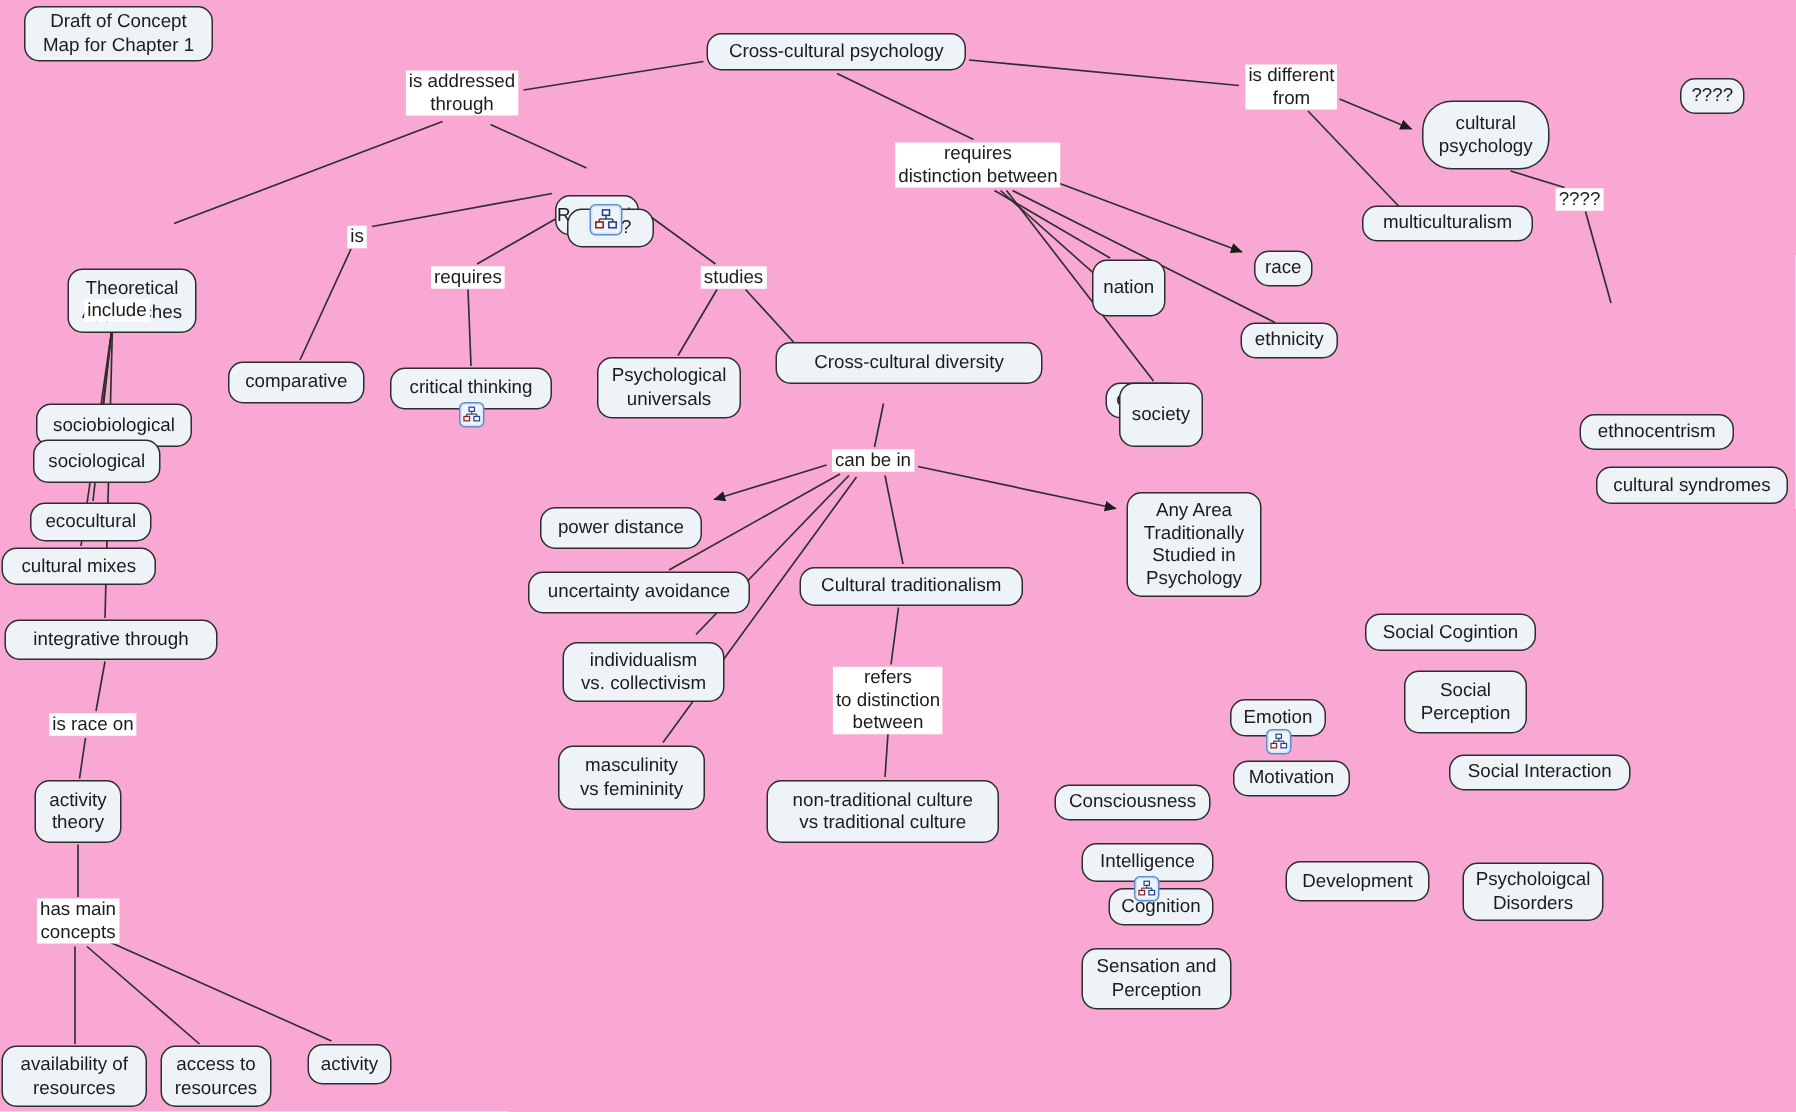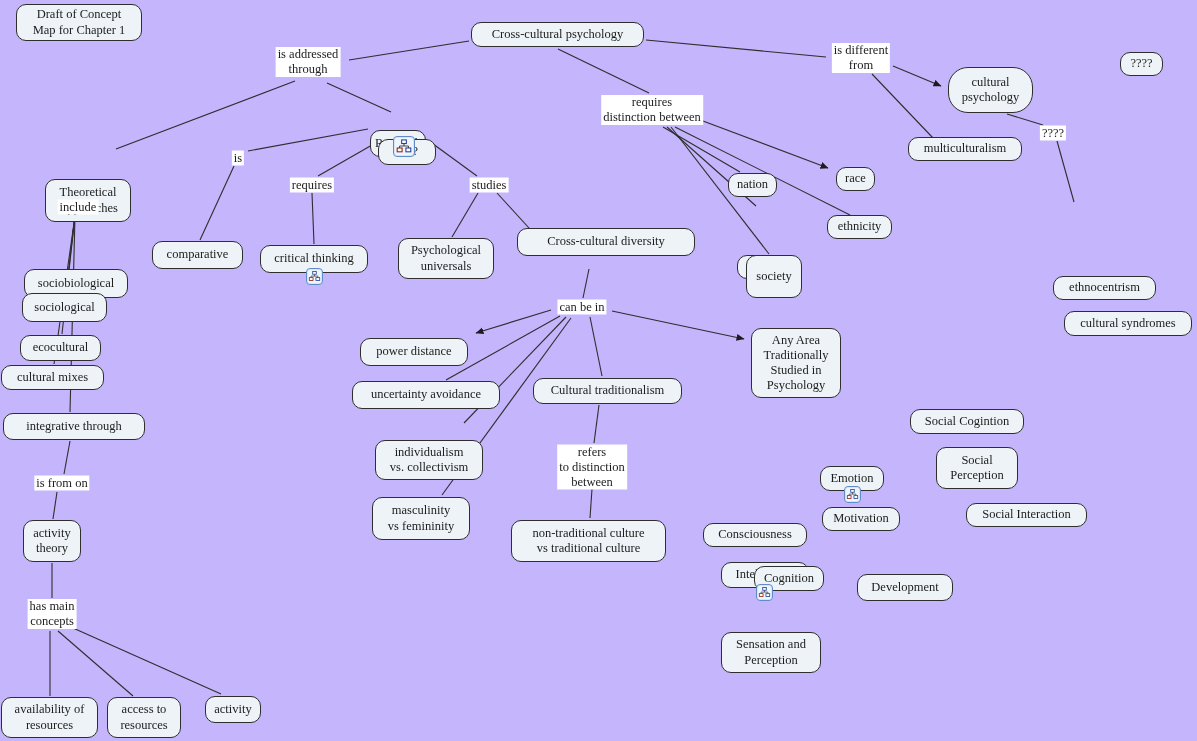--- a/index.html
+++ b/index.html
@@ -1,18 +1,18 @@
 <!DOCTYPE html>
 <html><head>
 <meta charset="utf-8">
 <style>
   html,body{margin:0;padding:0;background:#ffffff;}
   #board{
-    position:relative;width:1197px;height:741px;background:#c4b5fd;overflow:hidden;
-    font-family:Liberation Serif, serif;
+    position:relative;width:1197px;height:741px;background:#f9a8d4;overflow:hidden;
+    font-family:Liberation Sans, sans-serif;
   }
   #edges-svg{position:absolute;left:0;top:0;width:1197px;height:741px;z-index:1;}
   .node{
     position:absolute;box-sizing:border-box;z-index:2;
     background:#edf3f7;border:1px solid #2e2e2e;border-radius:10px;
     display:flex;align-items:center;justify-content:center;
     text-align:center;white-space:pre-line;
     font-size:12.5px;line-height:1.22;color:#1c1c1c;padding:1px 4px;
     cursor:default;
   }
@@ -88,21 +88,21 @@
     <div class="node" style="left: 471px; top: 22px; width: 173px; height: 25px;"><span>Cross-cultural psychology</span></div>
     <div class="node" style="left: 370px; top: 130px; width: 56px; height: 27px;"><span>Research</span></div>
     <div class="node" style="left: 378px; top: 139px; width: 58px; height: 26px;"><span>????</span></div>
     <div class="node" style="left: 45px; top: 147px; width: 86px; height: 43px; margin-top: 32px;"><span>Theoretical
 Approaches</span></div>
     <div class="node" style="left: 152px; top: 241px; width: 91px; height: 28px;"><span>comparative</span></div>
     <div class="node" style="left: 260px; top: 245px; width: 108px; height: 28px;"><span>critical thinking</span></div>
     <div class="node" style="left: 398px; top: 238px; width: 96px; height: 41px;"><span>Psychological
 universals</span></div>
     <div class="node" style="left: 517px; top: 228px; width: 178px; height: 28px;"><span>Cross-cultural diversity</span></div>
-    <div class="node" style="left: 728px; top: 173px; width: 49px; height: 24px; text-align: right;"><span>nation</span></div>
+    <div class="node" style="left: 728px; top: 173px; width: 49px; height: 38px; text-align: right;"><span>nation</span></div>
     <div class="node" style="left: 737px; top: 207px; width: 52px; height: 24px; margin-top: 48px;"><span>culture</span></div>
     <div class="node" style="left: 746px; top: 255px; width: 56px; height: 43px;"><span>society</span></div>
     <div class="node" style="left: 836px; top: 167px; width: 39px; height: 24px;"><span>race</span></div>
     <div class="node" style="left: 827px; top: 215px; width: 65px; height: 24px;"><span>ethnicity</span></div>
     <div class="node" style="left: 948px; top: 67px; width: 85px; height: 46px; border-radius: 20px;"><span>cultural
 psychology</span></div>
     <div class="node" style="left: 908px; top: 137px; width: 114px; height: 24px;"><span>multiculturalism</span></div>
     <div class="node" style="left: 1120px; top: 52px; width: 43px; height: 24px;"><span>????</span></div>
     <div class="node" style="left: 1053px; top: 276px; width: 103px; height: 24px;"><span>ethnocentrism</span></div>
     <div class="node" style="left: 1064px; top: 311px; width: 128px; height: 25px;"><span>cultural syndromes</span></div>
@@ -113,58 +113,60 @@
     <div class="node" style="left: 3px; top: 413px; width: 142px; height: 27px;"><span>integrative through</span></div>
     <div class="node" style="left: 23px; top: 520px; width: 58px; height: 42px;"><span>activity
 theory</span></div>
     <div class="node" style="left: 1px; top: 697px; width: 97px; height: 41px;"><span>availability of
 resources</span></div>
     <div class="node" style="left: 107px; top: 697px; width: 74px; height: 41px;"><span>access to
 resources</span></div>
     <div class="node" style="left: 205px; top: 696px; width: 56px; height: 27px;"><span>activity</span></div>
     <div class="node" style="left: 360px; top: 338px; width: 108px; height: 28px;"><span>power distance</span></div>
     <div class="node" style="left: 352px; top: 381px; width: 148px; height: 28px;"><span>uncertainty avoidance</span></div>
-    <div class="node" style="left: 375px; top: 440px; width: 108px; height: 40px; justify-content: center;"><span>individualism
+    <div class="node" style="left: 375px; top: 428px; width: 108px; height: 40px; justify-content: center;"><span>individualism
 vs. collectivism</span></div>
     <div class="node" style="left: 372px; top: 497px; width: 98px; height: 43px;"><span>masculinity
 vs femininity</span></div>
     <div class="node" style="left: 533px; top: 378px; width: 149px; height: 26px;"><span>Cultural traditionalism</span></div>
     <div class="node" style="left: 751px; top: 328px; width: 90px; height: 70px;"><span>Any Area
 Traditionally
 Studied in
 Psychology</span></div>
     <div class="node" style="left: 511px; top: 520px; width: 155px; height: 42px;"><span>non-traditional culture
 vs traditional culture</span></div>
     <div class="node" style="left: 910px; top: 409px; width: 114px; height: 25px;"><span>Social Cogintion</span></div>
     <div class="node" style="left: 936px; top: 447px; width: 82px; height: 42px;"><span>Social
 Perception</span></div>
     <div class="node" style="left: 820px; top: 466px; width: 64px; height: 25px;"><span>Emotion</span></div>
     <div class="node" style="left: 822px; top: 507px; width: 78px; height: 24px;"><span>Motivation</span></div>
     <div class="node" style="left: 946px; top: 503px; width: 121px; height: 24px; margin-left: 20px;"><span>Social Interaction</span></div>
     <div class="node" style="left: 703px; top: 523px; width: 104px; height: 24px;"><span>Consciousness</span></div>
     <div class="node" style="left: 721px; top: 562px; width: 88px; height: 26px;"><span>Intelligence</span></div>
-    <div class="node" style="left: 739px; top: 566px; width: 70px; height: 25px; margin-left: 15px;"><span>Cognition</span></div>
+    <div class="node" style="left: 739px; top: 592px; width: 70px; height: 25px;"><span>Cognition</span></div>
     <div class="node" style="left: 721px; top: 632px; width: 100px; height: 41px;"><span>Sensation and
 Perception</span></div>
     <div class="node" style="left: 857px; top: 574px; width: 96px; height: 27px;"><span>Development</span></div>
+    <div class="node" style="left: 975px; top: 575px; width: 94px; height: 39px;"><span>Psycholoigcal
+Disorders</span></div>
     <div class="link-label" style="left: 308px; top: 62px;">is addressed
 through</div>
     <div class="link-label" style="left: 861px; top: 58px;">is different
 from</div>
     <div class="link-label" style="left: 652px; top: 110px;">requires
 distinction between</div>
     <div class="link-label" style="left: 238px; top: 158px;">is</div>
     <div class="link-label" style="left: 312px; top: 185px;">requires</div>
     <div class="link-label" style="left: 489px; top: 185px;">studies</div>
     <div class="link-label" style="left: 78px; top: 207px;">include</div>
     <div class="link-label" style="left: 582px; top: 307px;">can be in</div>
     <div class="link-label" style="left: 592px; top: 467px;">refers
 to distinction
 between</div>
-    <div class="link-label" style="left: 62px; top: 483px;">is from on</div>
+    <div class="link-label" style="left: 62px; top: 483px;">is race on</div>
     <div class="link-label" style="left: 52px; top: 614px;">has main
 concepts</div>
     <div class="link-label" style="left: 1053px; top: 133px;">????</div>
     <div class="cm-icon" style="left: 393px; top: 136px; width: 22px; height: 21px;">
       <svg width="18" height="17" viewBox="0 0 16 16">
         <path d="M8 5 V7.5 M3.8 7.5 H12.2 M3.8 7.5 V9.5 M12.2 7.5 V9.5" stroke="#4a4a4a" stroke-width="1" fill="none"></path>
         <rect x="5.8" y="1.8" width="4.4" height="3.4" fill="#ffffff" stroke="#23409a" stroke-width="1"></rect>
         <rect x="1.6" y="9.4" width="4.6" height="3.6" fill="#ffffff" stroke="#8c1f1f" stroke-width="1"></rect>
         <rect x="9.8" y="9.4" width="4.6" height="3.6" fill="#ffffff" stroke="#23409a" stroke-width="1"></rect>
       </svg>

